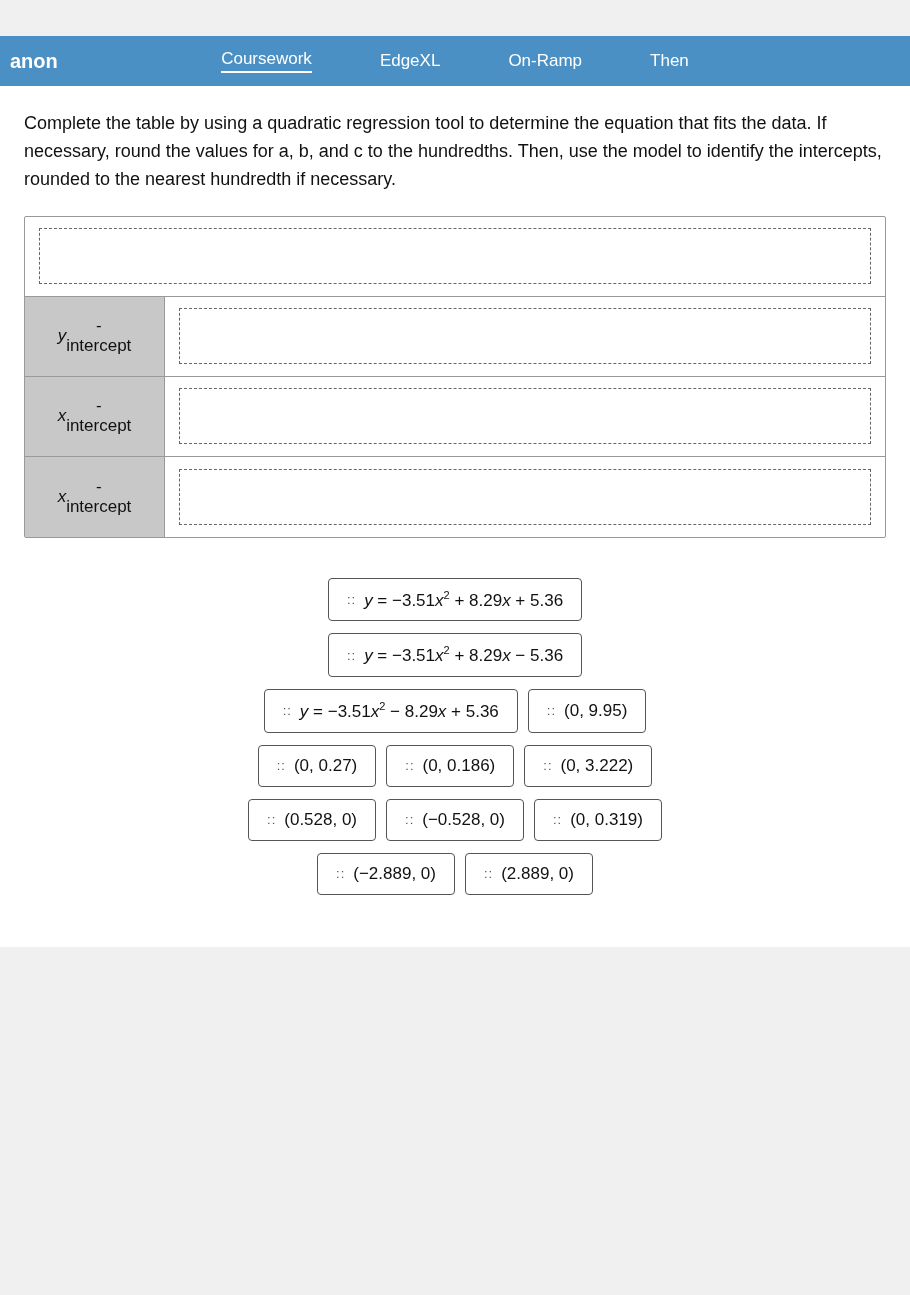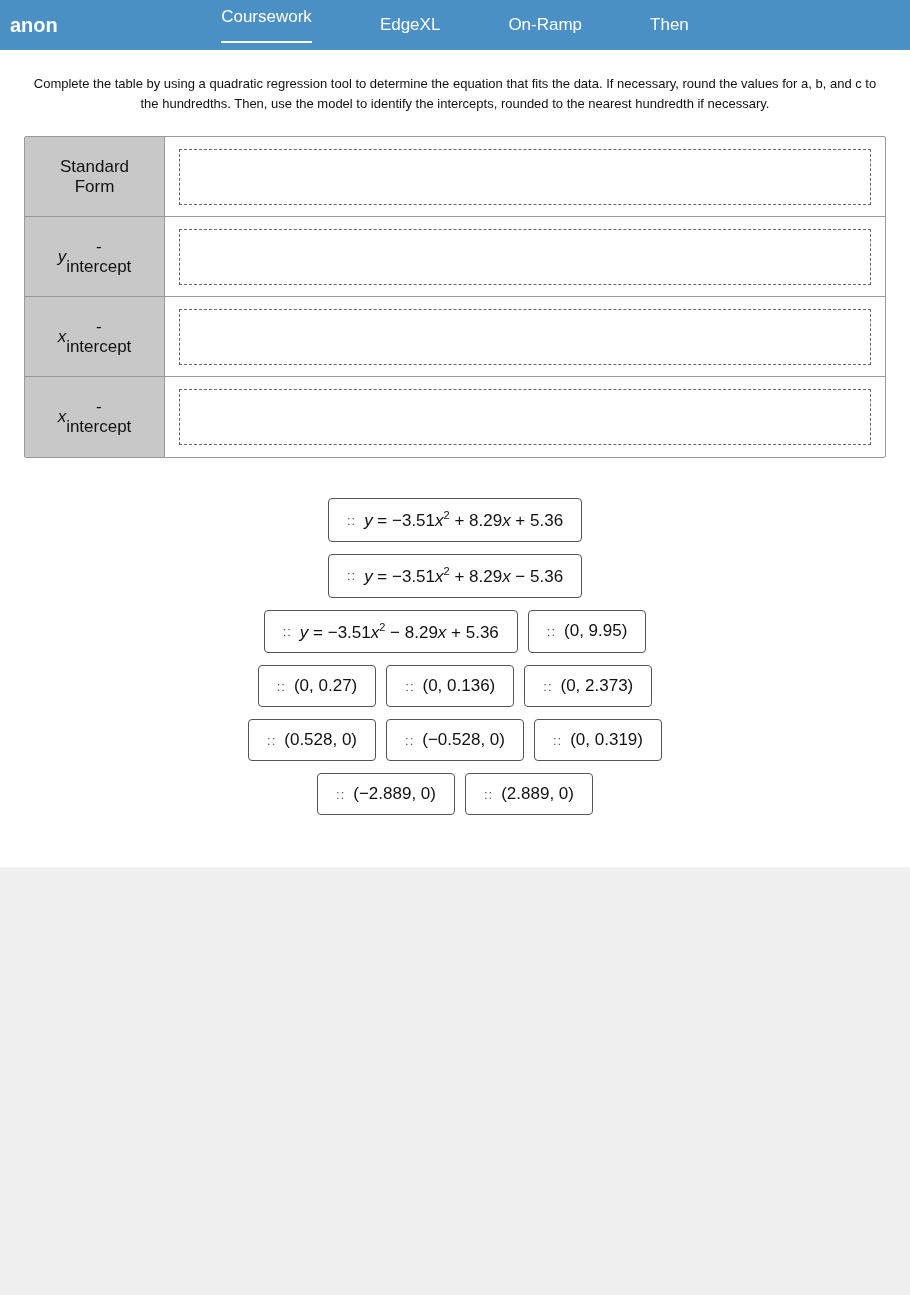--- a/index.html
+++ b/index.html
@@ -13,53 +13,53 @@
 
     
     .top-nav {
       background: #4a90c4;
       display: flex;
       align-items: center;
       justify-content: center;
       padding: 10px 20px;
       gap: 68px;
       height: 50px;
+      margin-top: 36px;
     }
     .nav-item {
       color: white;
       font-size: 17px;
       font-weight: 500;
       cursor: pointer;
     }
     .nav-item.active {
       border-bottom: 2px solid white;
-      padding-bottom: 14px;
+      padding-bottom: 2px;
     }
     .nav-logo {
       position: absolute;
       left: 10px;
       color: white;
       font-size: 20px;
       font-weight: bold;
     }
 
     
     .main-content {
       background: white;
       margin: 0;
       padding: 24px 24px 30px 24px;
     }
 
     
     .instructions {
-      font-size: 13px;
+      font-size: 18px;
       line-height: 1.55;
       color: #111;
       margin-bottom: 22px;
-      text-align: center;
     }
 
     
     .table-container {
       border: 1.5px solid #999;
       border-radius: 2px;
       margin-bottom: 30px;
       background: white;
     }
 
@@ -160,21 +160,20 @@
   <span class="nav-item">Then</span>
 </div>
 
 <div class="main-content">
 
   <div class="instructions">Complete the table by using a quadratic regression tool to determine the equation that fits the data. If necessary, round the values for a, b, and c to the hundredths. Then, use the model to identify the intercepts, rounded to the nearest hundredth if necessary.</div>
 
   <div class="table-container">
 
     <div class="table-row">
-      <div class="row-label">Standard<br>Form</div>
       <div class="row-content">
         <div class="dashed-box"></div>
       </div>
     </div>
 
     <div class="table-row">
       <div class="row-label"><span class="math">y</span>-<br>intercept</div>
       <div class="row-content">
         <div class="dashed-box"></div>
       </div>
@@ -223,25 +222,25 @@
       </div>
     </div>
 
     <div class="answer-row">
       <div class="answer-tile">
         <span class="drag-handle">::</span>
         <span>(0, 0.27)</span>
       </div>
       <div class="answer-tile">
         <span class="drag-handle">::</span>
-        <span>(0, 0.136)</span>
-      </div>
-      <div class="answer-tile">
-        <span class="drag-handle">::</span>
-        <span>(0, 2.373)</span>
+        <span>(0, 0.186)</span>
+      </div>
+      <div class="answer-tile">
+        <span class="drag-handle">::</span>
+        <span>(0, 3.222)</span>
       </div>
     </div>
 
     <div class="answer-row">
       <div class="answer-tile">
         <span class="drag-handle">::</span>
         <span>(0.528, 0)</span>
       </div>
       <div class="answer-tile">
         <span class="drag-handle">::</span>

